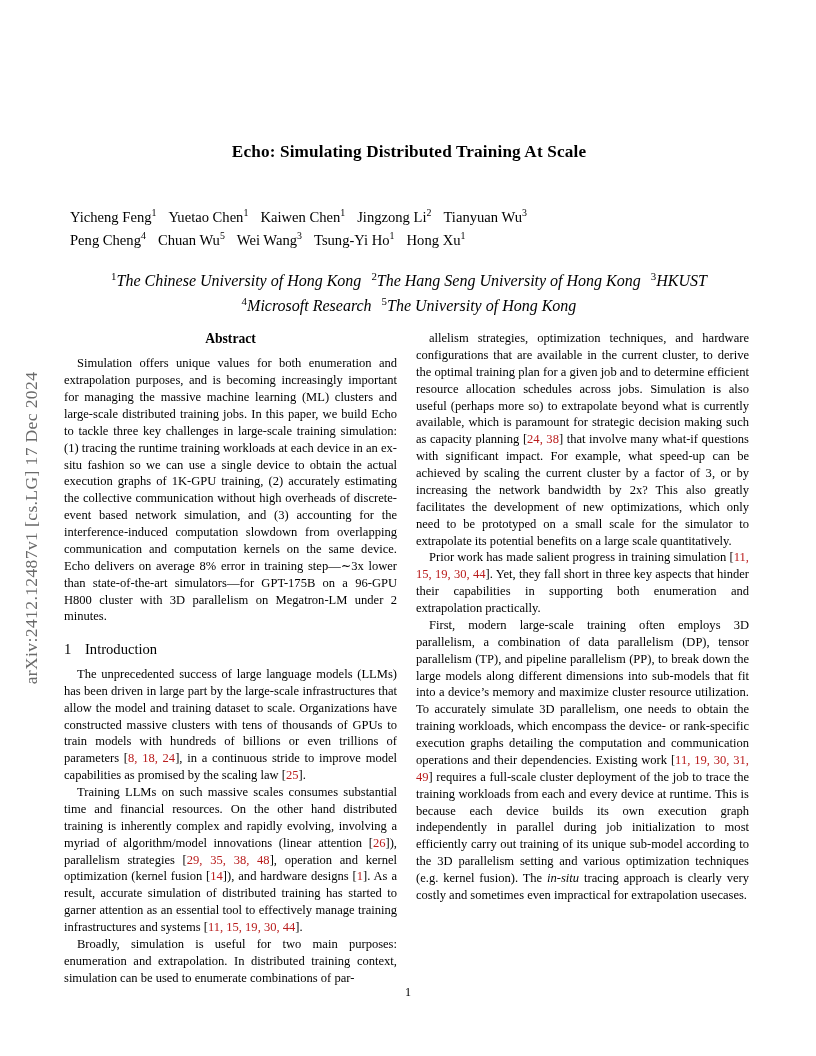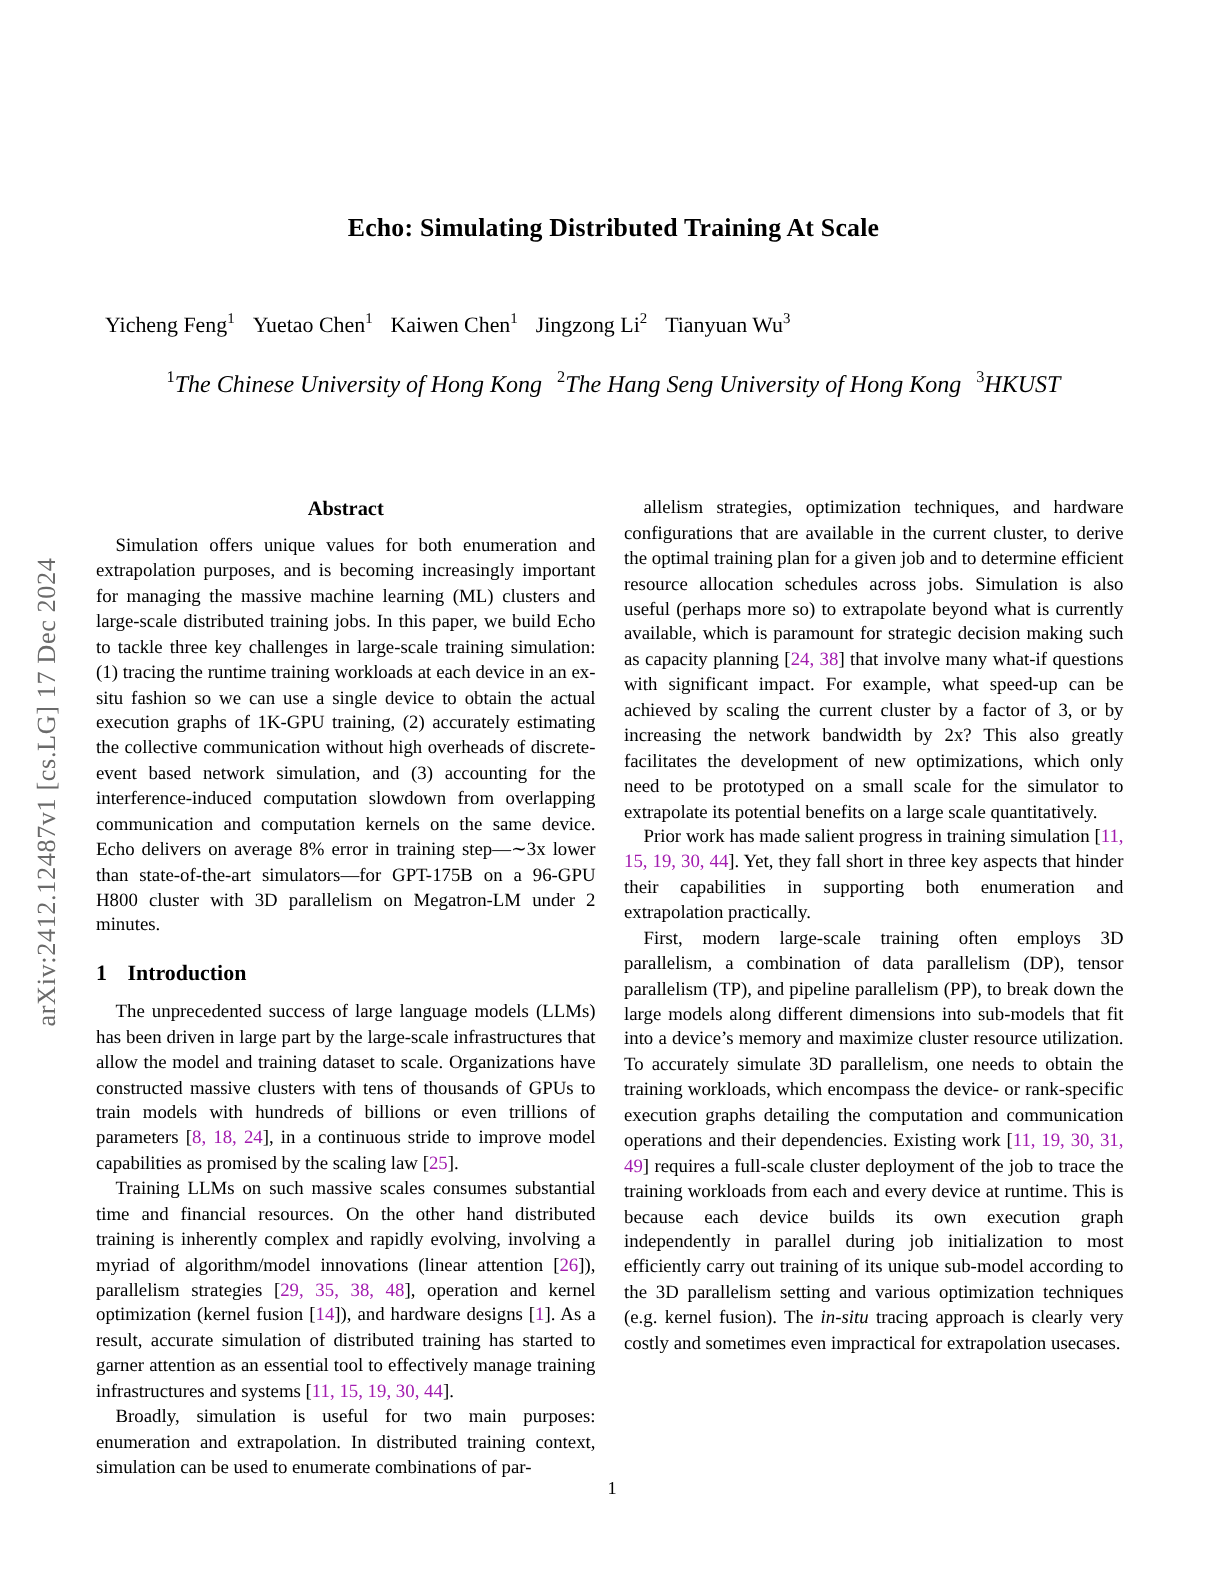--- a/index.html
+++ b/index.html
@@ -118,31 +118,31 @@
     margin: 0 0 7px 0;
   }
 
   p.para {
     margin: 0;
     text-indent: 13px;
   }
 
   h2.section-head {
     font-size: 14.6px;
-    font-weight: bold;
+    font-weight: normal;
     margin: 15px 0 6px 0;
     text-indent: 0;
     text-align: left;
   }
   h2.section-head .secnum {
     display: inline-block;
     min-width: 21px;
   }
 
-  .cite { color: #a21caf; }
+  .cite { color: #b91c1c; }
   .ital { font-style: italic; }
   .mono {
     font-family: "Liberation Mono", "DejaVu Sans Mono", monospace;
     font-size: 11.1px;
   }
 
   #page-number {
     position: absolute;
     left: 0;
     top: 985px;
@@ -157,23 +157,25 @@
 <div id="arxiv-stamp">
   <div class="vtext">arXiv:2412.12487v1  [cs.LG]  17 Dec 2024</div>
 </div>
 
 <div id="page">
 
   <div id="masthead">
     <h1 id="paper-title">Echo: Simulating Distributed Training At Scale</h1>
     <div id="authors">
         <div><span class="au">Yicheng Feng<sup>1</sup></span><span class="au">Yuetao Chen<sup>1</sup></span><span class="au">Kaiwen Chen<sup>1</sup></span><span class="au">Jingzong Li<sup>2</sup></span><span class="au">Tianyuan Wu<sup>3</sup></span></div>
+        <div><span class="au">Peng Cheng<sup>4</sup></span><span class="au">Chuan Wu<sup>5</sup></span><span class="au">Wei Wang<sup>3</sup></span><span class="au">Tsung-Yi Ho<sup>1</sup></span><span class="au">Hong Xu<sup>1</sup></span></div>
       </div>
     <div id="affiliations">
         <div><span class="aff"><sup>1</sup>The Chinese University of Hong Kong</span><span class="aff"><sup>2</sup>The Hang Seng University of Hong Kong</span><span class="aff"><sup>3</sup>HKUST</span></div>
+        <div><span class="aff"><sup>4</sup>Microsoft Research</span><span class="aff"><sup>5</sup>The University of Hong Kong</span></div>
       </div>
   </div>
 
   <div id="columns">
 
     <div class="col" id="col-left">
       <div class="abstract-head">Abstract</div>
       <p class="para" id="abstract-body">Simulation offers unique values for both enumeration and extrapolation purposes, and is becoming increasingly important for managing the massive machine learning (ML) clusters and large-scale distributed training jobs. In this paper, we build Echo to tackle three key challenges in large-scale training simulation: (1) tracing the runtime training workloads at each device in an ex-situ fashion so we can use a single device to obtain the actual execution graphs of 1K-GPU training, (2) accurately estimating the collective communication without high overheads of discrete-event based network simulation, and (3) accounting for the interference-induced computation slowdown from overlapping communication and computation kernels on the same device. Echo delivers on average 8% error in training step—∼3x lower than state-of-the-art simulators—for GPT-175B on a 96-GPU H800 cluster with 3D parallelism on Megatron-LM under 2 minutes.</p>
 
       <h2 class="section-head">

